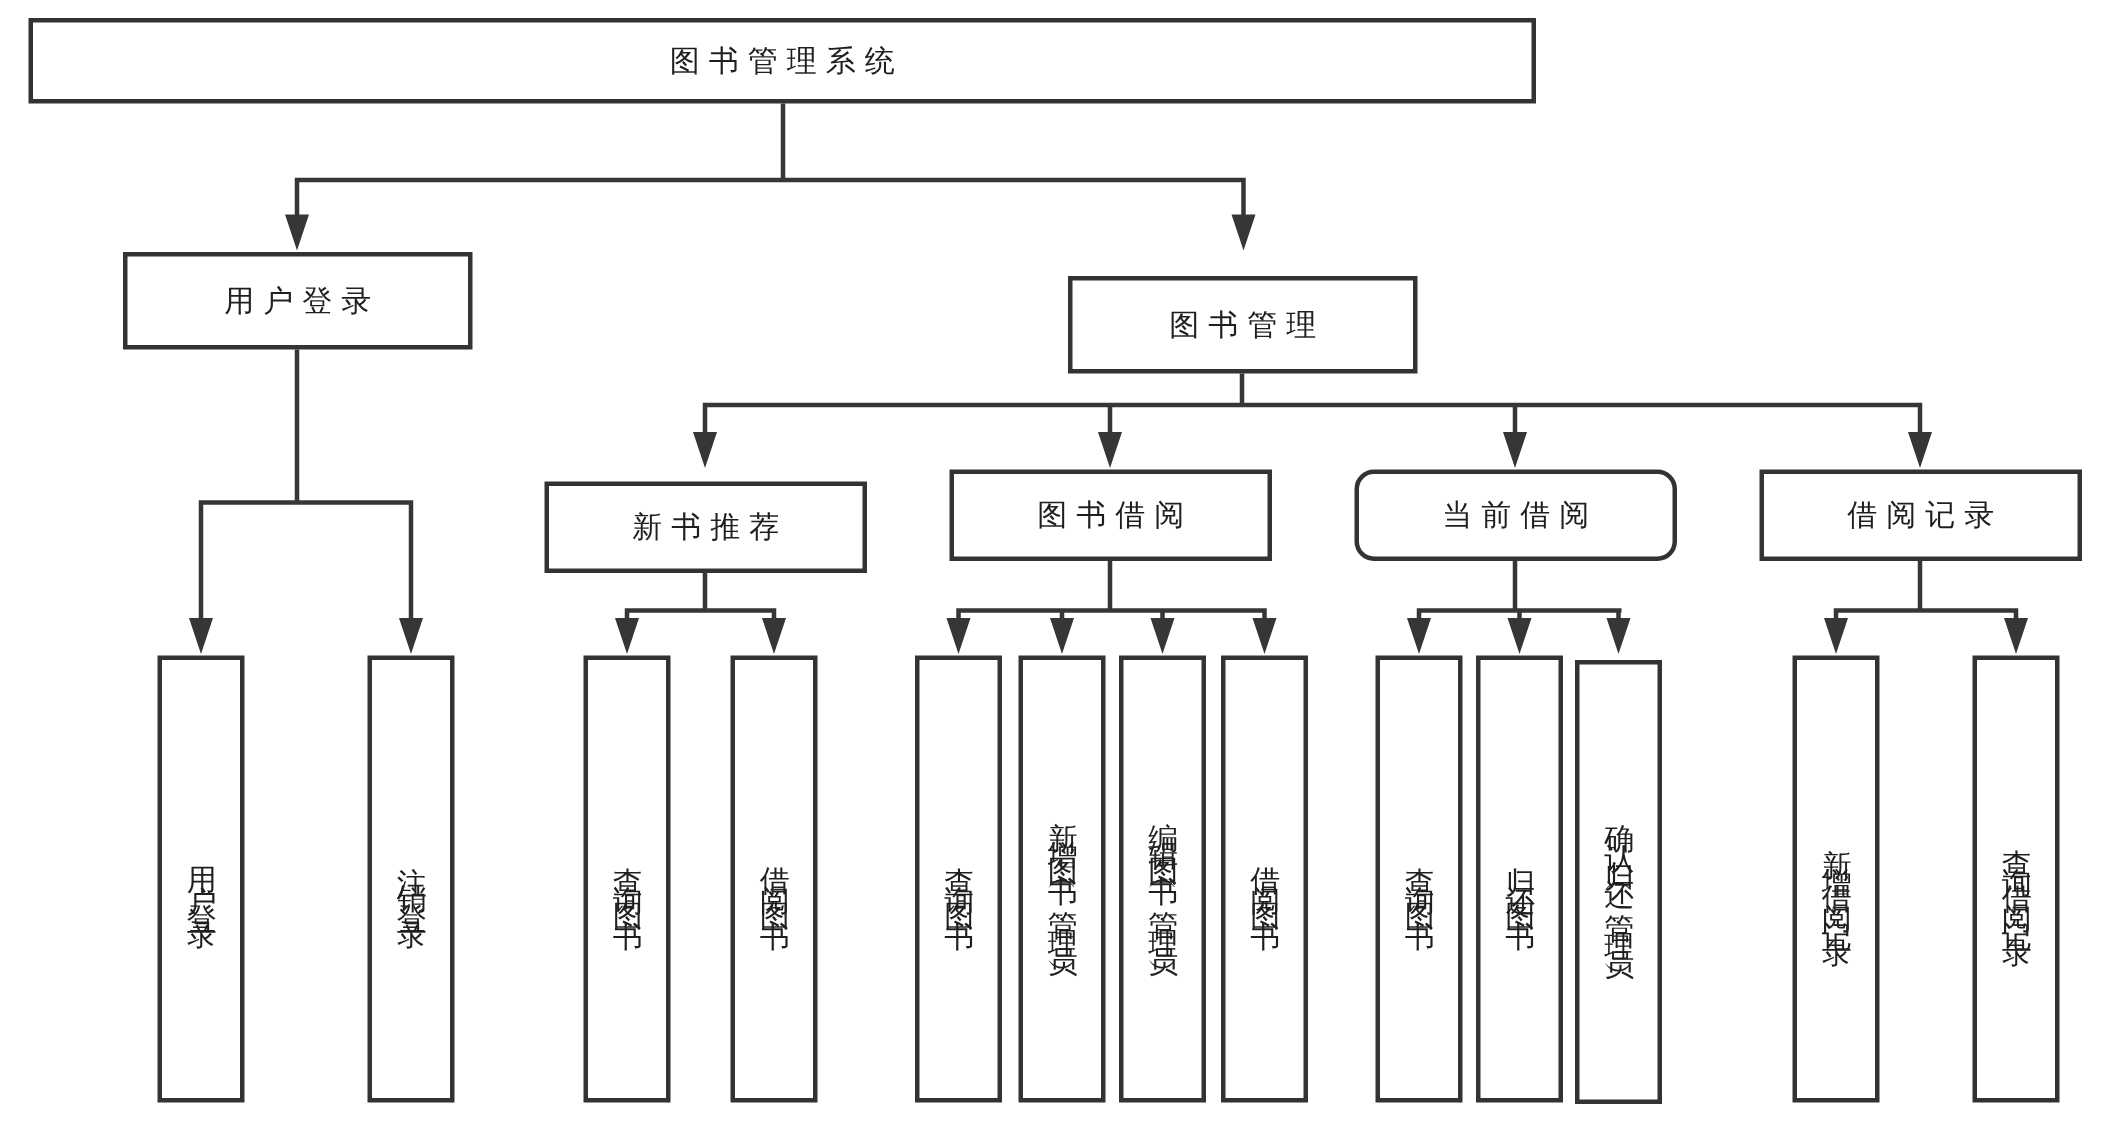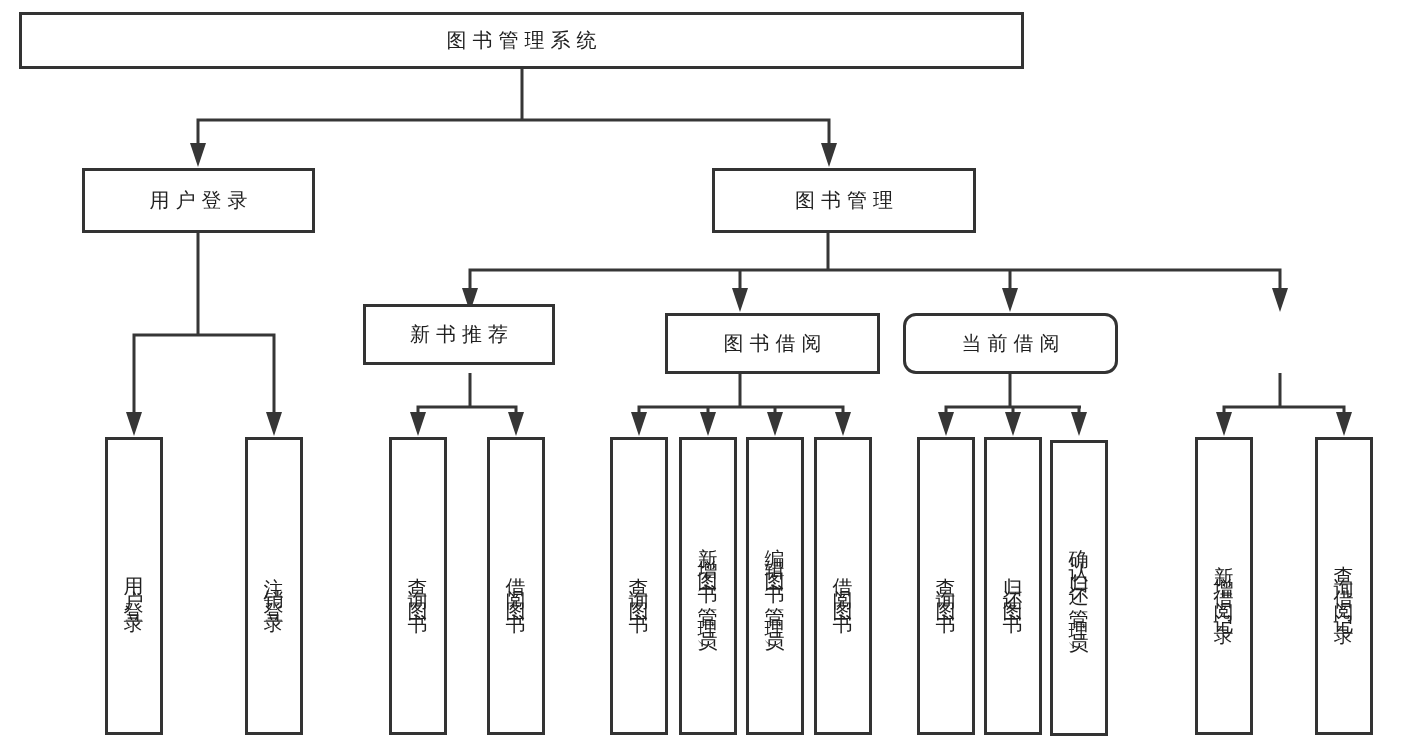--- a/index.html
+++ b/index.html
@@ -132,25 +132,26 @@
       M938 412 h16 l-8 24 z
       M1005 412 h16 l-8 24 z
       M1071 412 h16 l-8 24 z
       M1216 412 h16 l-8 24 z
       M1336 412 h16 l-8 24 z"></path>
   </svg>
 
   <div class="node h" style="left:19px; top:12px; width:1005px; height:57px;">图书管理系统</div>
 
   <div class="node h" style="left:82px; top:168px; width:233px; height:65px;">用户登录</div>
-  <div class="node h" style="left:712px; top:168px; width:264px; height:65px;">图书管理</div>
+  <div class="node h" style="left:712px; top:184px; width:233px; height:65px;">图书管理</div>
 
-  <div class="node h" style="left:363px; top:304px; width:192px; height:61px;text-align:center;">新书推荐</div>
-  <div class="node h" style="left:633px; top:313px; width:215px; height:61px;margin-left:32px;">图书借阅</div>
+  <div class="node h" style="left:363px; top:321px; width:215px; height:61px;text-align:center;">新书推荐</div>
+  <div class="node h" style="left:633px; top:313px; width:215px; height:61px;">图书借阅</div>
   <div class="node h" style="left:903px; top:313px; width:215px; height:61px;border-radius:13px;">当前借阅</div>
+  <div class="node h" style="left:1173px; top:313px; width:215px; height:61px;">借阅记录</div>
 
   <div class="node v" style="left:105px;">用户登录</div>
   <div class="node v" style="left:245px;">注销登录</div>
 
   <div class="node v" style="left:389px;">查询图书</div>
   <div class="node v" style="left:487px;">借阅图书</div>
 
   <div class="node v" style="left:610px;">查询图书</div>
   <div class="node v" style="left:679px;">新增图书（管理员）</div>
   <div class="node v" style="left:746px;">编辑图书（管理员）</div>

